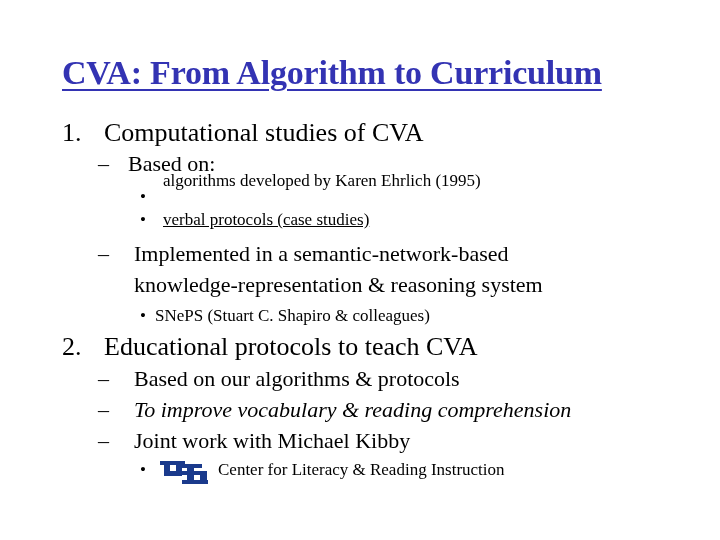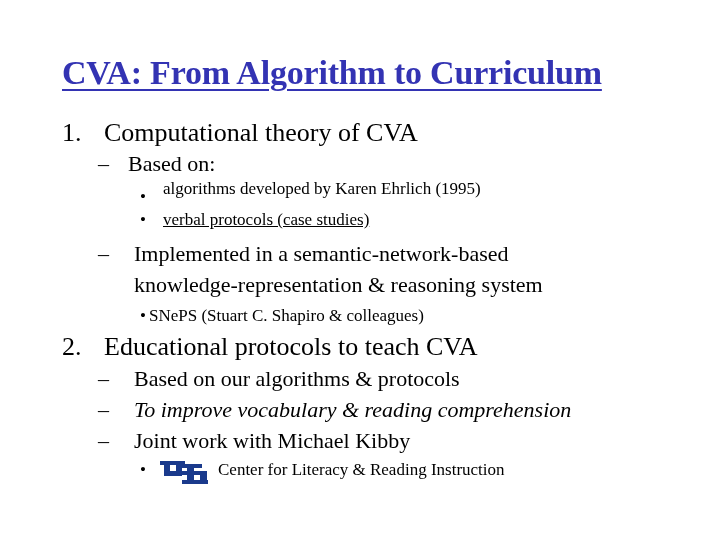--- a/index.html
+++ b/index.html
@@ -14,36 +14,36 @@
   .l3 { font-size: 17px; }
   .ub-logo { position: absolute; left: 160px; top: 460px; width: 50px; height: 25px; }
 </style>
 </head>
 <body>
 
 <div>
   <div class="title">CVA:  From Algorithm to Curriculum</div>
 
   <div class="line l1" style="left:62px; top:118px;">1.</div>
-  <div class="line l1" style="left:104px; top:118px;">Computational theory of CVA</div>
+  <div class="line l1" style="left:104px; top:118px;">Computational studies of CVA</div>
 
   <div class="line l2" style="left:98px; top:151px;">–</div>
   <div class="line l2" style="left:128px; top:151px;">Based on:</div>
 
   <div class="line l3" style="left:140px; top:187px;">•</div>
-  <div class="line l3" style="left:163px; top:179px;">algorithms developed by Karen Ehrlich (1995)</div>
+  <div class="line l3" style="left:163px; top:171px;">algorithms developed by Karen Ehrlich (1995)</div>
   <div class="line l3" style="left:140px; top:210px;">•</div>
   <div class="line l3" style="left:163px; top:210px;text-decoration:underline;">verbal protocols (case studies)</div>
 
   <div class="line l2" style="left:98px; top:241px;">–</div>
   <div class="line l2" style="left:134px; top:241px;">Implemented in a semantic-network-based</div>
   <div class="line l2" style="left:134px; top:272px;">knowledge-representation &amp; reasoning system</div>
 
   <div class="line l3" style="left:140px; top:306px;">•</div>
-  <div class="line l3" style="left:149px; top:306px;">SNePS (Stuart C. Shapiro &amp; colleagues)</div>
+  <div class="line l3" style="left:155px; top:306px;">SNePS (Stuart C. Shapiro &amp; colleagues)</div>
 
   <div class="line l1" style="left:62px; top:332px;">2.</div>
   <div class="line l1" style="left:104px; top:332px;">Educational protocols to teach CVA</div>
 
   <div class="line l2" style="left:98px; top:366px;">–</div>
   <div class="line l2" style="left:134px; top:366px;">Based on our algorithms &amp; protocols</div>
   <div class="line l2" style="left:98px; top:397px;">–</div>
   <div class="line l2" style="left:134px; top:397px;font-style:italic;">To improve vocabulary &amp; reading comprehension</div>
   <div class="line l2" style="left:98px; top:428px;">–</div>
   <div class="line l2" style="left:134px; top:428px;">Joint work with Michael Kibby</div>

